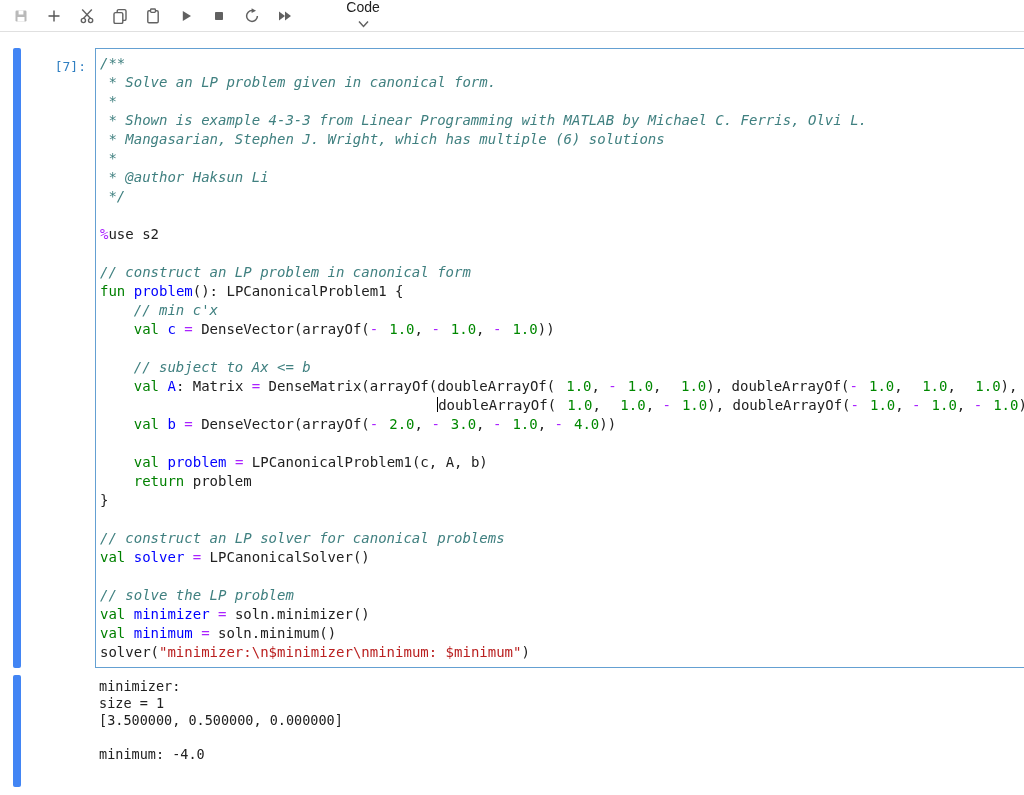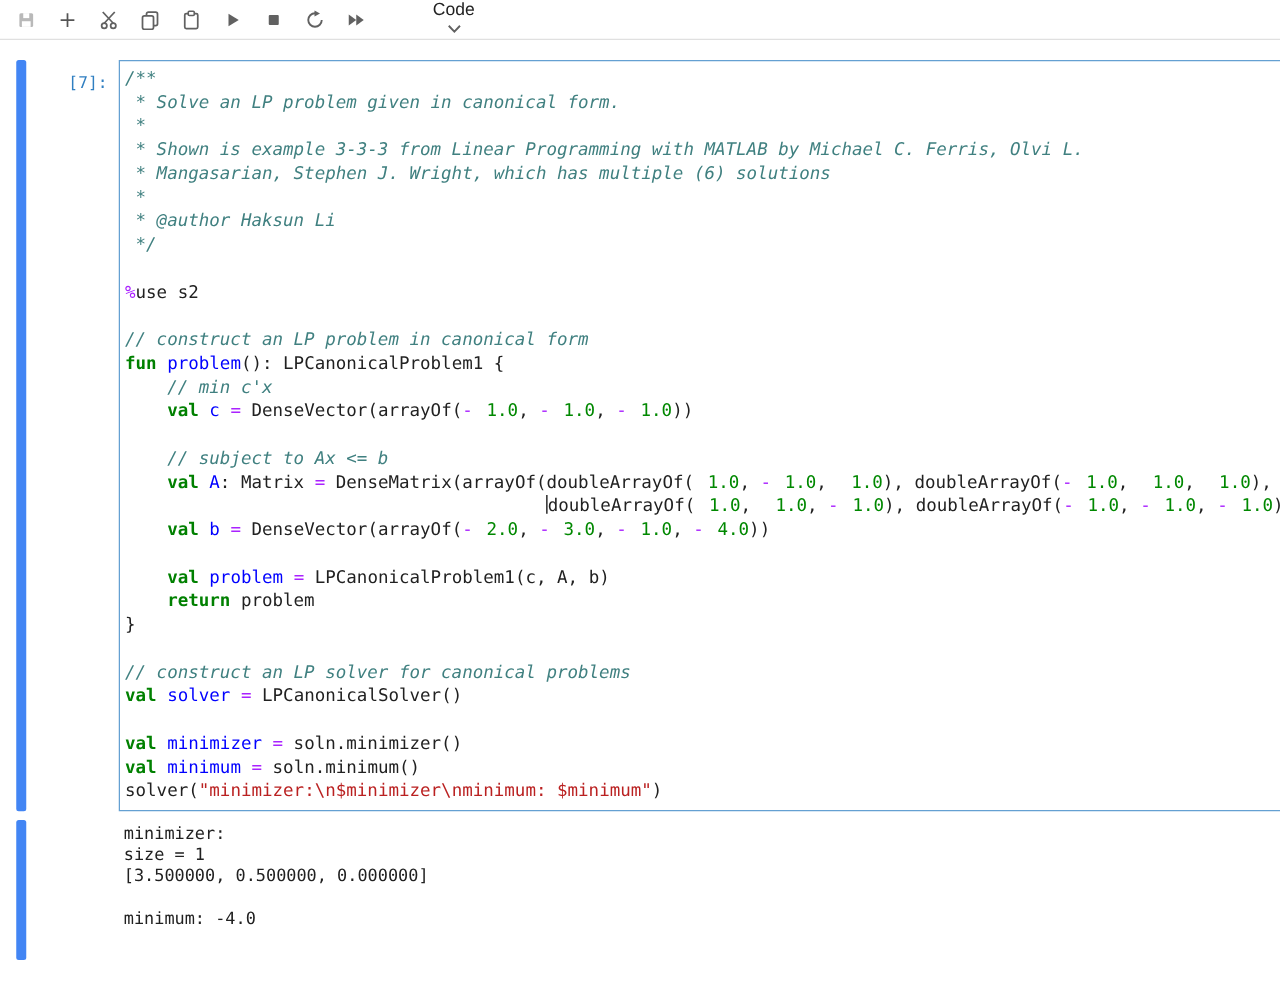--- a/index.html
+++ b/index.html
@@ -21,21 +21,21 @@
   .cell-row { display:flex; align-items:stretch; }
   .collapser { width:8px; margin-left:13px; border-radius:2px; background:#4285f4; flex:none; }
   .prompt-col { width:74px; flex:none; text-align:right; padding:11px 9px 0 0;
                 font-family:"DejaVu Sans Mono", monospace; font-size:13px; color:#307fc1; }
   .editor { flex:1; border:1px solid #64a0d2; background:#fff;
             padding:5px 0 5px 4px; margin-right:-2px; overflow:hidden; }
 
   .code-line { font-family:"DejaVu Sans Mono", monospace; font-size:14px; line-height:19px;
                white-space:pre; min-height:19px; color:#212121; }
   .tok-c { color:#408080; font-style:italic; }
-  .tok-k { color:#008000; font-weight:bold; }
+  .tok-k { color:#008000; font-weight:normal; }
   .tok-d { color:#0000ff; }
   .tok-n { color:#008800;margin-left:11px; }
   .tok-o { color:#aa22ff; }
   .tok-s { color:#ba2121; }
   .tok-m { color:#aa22ff; }
   .tok-p { color:#212121; }
   .tok-u { display:inline-block; width:0; border-left:1.3px solid #000;
            height:15px; vertical-align:-2px; }
 
   
@@ -144,21 +144,21 @@
   <div class="notebook">
 
     <div class="cell-row">
       <div class="collapser"></div>
       <div class="prompt-col">[7]:</div>
       <div class="editor">
         <div>
             <div class="code-line"><span class="tok-c">/**</span></div>
             <div class="code-line"><span class="tok-c"> * Solve an LP problem given in canonical form.</span></div>
             <div class="code-line"><span class="tok-c"> *</span></div>
-            <div class="code-line"><span class="tok-c"> * Shown is example 3-3-3 from Linear Programming with MATLAB by Michael C. Ferris, Olvi L.</span></div>
+            <div class="code-line"><span class="tok-c"> * Shown is example 4-3-3 from Linear Programming with MATLAB by Michael C. Ferris, Olvi L.</span></div>
             <div class="code-line"><span class="tok-c"> * Mangasarian, Stephen J. Wright, which has multiple (6) solutions</span></div>
             <div class="code-line"><span class="tok-c"> *</span></div>
             <div class="code-line"><span class="tok-c"> * @author Haksun Li</span></div>
             <div class="code-line"><span class="tok-c"> */</span></div>
             <div class="code-line"></div>
             <div class="code-line"><span class="tok-m">%</span><span class="tok-p">use s2</span></div>
             <div class="code-line"></div>
             <div class="code-line"><span class="tok-c">// construct an LP problem in canonical form</span></div>
             <div class="code-line"><span class="tok-k">fun</span><span class="tok-p"> </span><span class="tok-d">problem</span><span class="tok-p">(): LPCanonicalProblem1 {</span></div>
             <div class="code-line"><span class="tok-p">    </span><span class="tok-c">// min c'x</span></div>
@@ -169,20 +169,21 @@
             <div class="code-line"><span class="tok-p">                                        </span><span class="tok-u"></span><span class="tok-p">doubleArrayOf(</span><span class="tok-n">1.0</span><span class="tok-p">, </span><span class="tok-n">1.0</span><span class="tok-p">, </span><span class="tok-o">-</span><span class="tok-n">1.0</span><span class="tok-p">), doubleArrayOf(</span><span class="tok-o">-</span><span class="tok-n">1.0</span><span class="tok-p">, </span><span class="tok-o">-</span><span class="tok-n">1.0</span><span class="tok-p">, </span><span class="tok-o">-</span><span class="tok-n">1.0</span><span class="tok-p">)))</span></div>
             <div class="code-line"><span class="tok-p">    </span><span class="tok-k">val</span><span class="tok-p"> </span><span class="tok-d">b</span><span class="tok-p"> </span><span class="tok-o">=</span><span class="tok-p"> DenseVector(arrayOf(</span><span class="tok-o">-</span><span class="tok-n">2.0</span><span class="tok-p">, </span><span class="tok-o">-</span><span class="tok-n">3.0</span><span class="tok-p">, </span><span class="tok-o">-</span><span class="tok-n">1.0</span><span class="tok-p">, </span><span class="tok-o">-</span><span class="tok-n">4.0</span><span class="tok-p">))</span></div>
             <div class="code-line"></div>
             <div class="code-line"><span class="tok-p">    </span><span class="tok-k">val</span><span class="tok-p"> </span><span class="tok-d">problem</span><span class="tok-p"> </span><span class="tok-o">=</span><span class="tok-p"> LPCanonicalProblem1(c, A, b)</span></div>
             <div class="code-line"><span class="tok-p">    </span><span class="tok-k">return</span><span class="tok-p"> problem</span></div>
             <div class="code-line"><span class="tok-p">}</span></div>
             <div class="code-line"></div>
             <div class="code-line"><span class="tok-c">// construct an LP solver for canonical problems</span></div>
             <div class="code-line"><span class="tok-k">val</span><span class="tok-p"> </span><span class="tok-d">solver</span><span class="tok-p"> </span><span class="tok-o">=</span><span class="tok-p"> LPCanonicalSolver()</span></div>
             <div class="code-line"></div>
+            <div class="code-line"><span class="tok-c">// solve the LP problem</span></div>
             <div class="code-line"><span class="tok-k">val</span><span class="tok-p"> </span><span class="tok-d">minimizer</span><span class="tok-p"> </span><span class="tok-o">=</span><span class="tok-p"> soln.minimizer()</span></div>
             <div class="code-line"><span class="tok-k">val</span><span class="tok-p"> </span><span class="tok-d">minimum</span><span class="tok-p"> </span><span class="tok-o">=</span><span class="tok-p"> soln.minimum()</span></div>
             <div class="code-line"><span class="tok-p">solver(</span><span class="tok-s">"minimizer:\n$minimizer\nminimum: $minimum"</span><span class="tok-p">)</span></div>
           </div>
       </div>
     </div>
 
     <div class="cell-row output-row">
       <div class="collapser"></div>
       <div class="prompt-col"></div>

